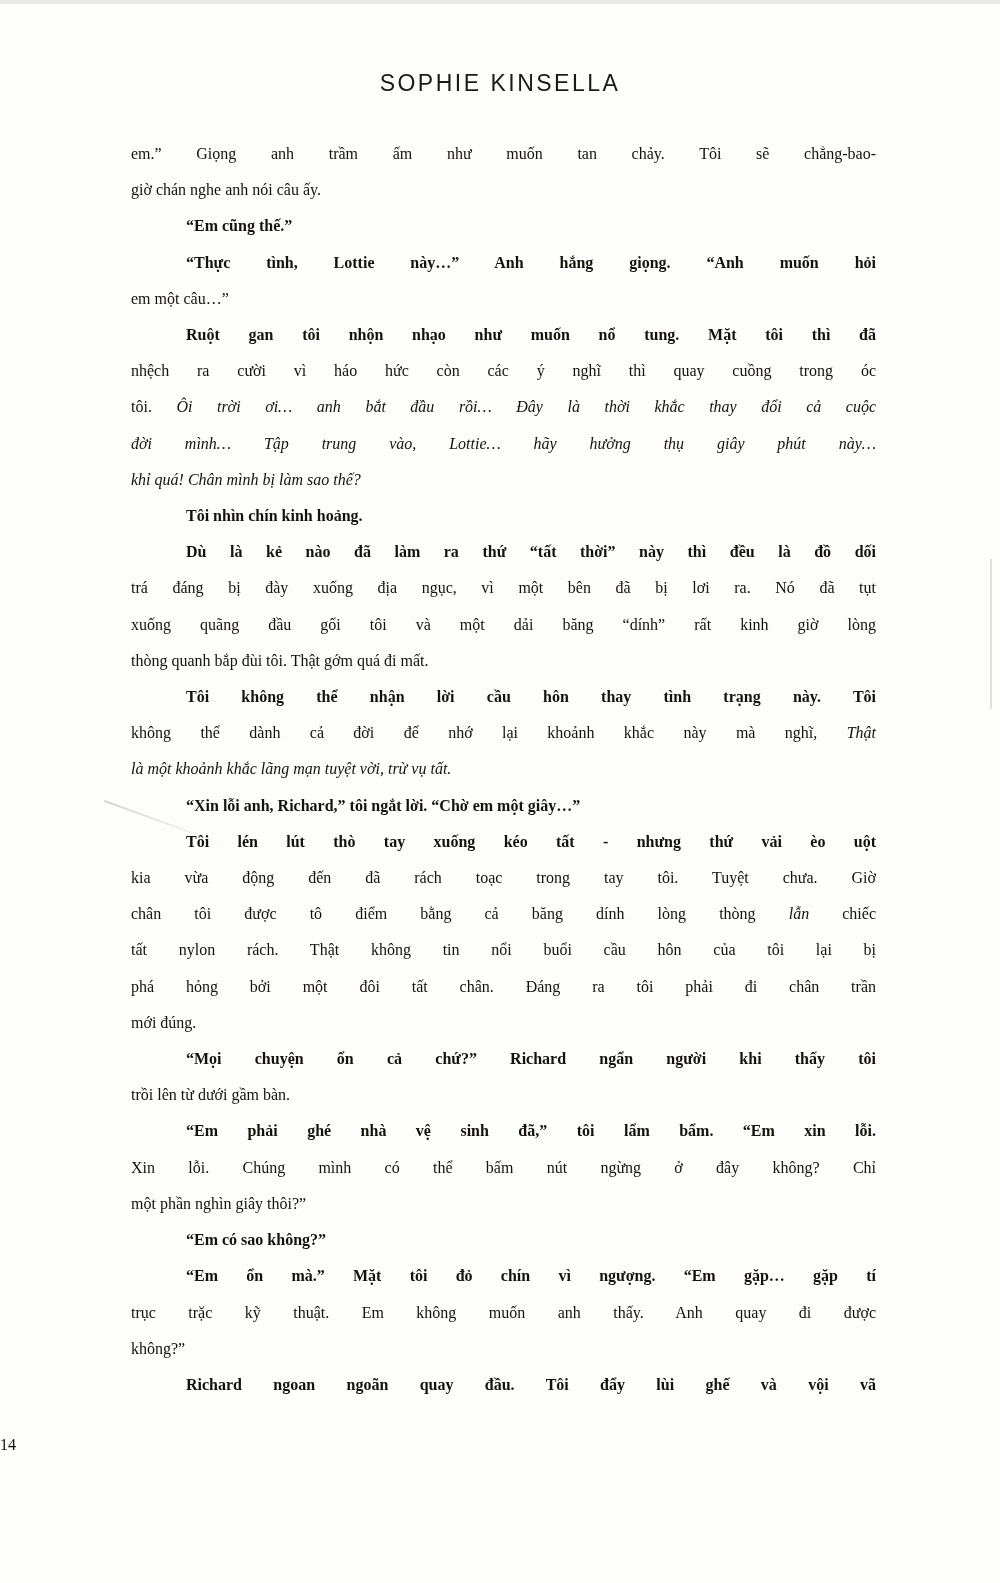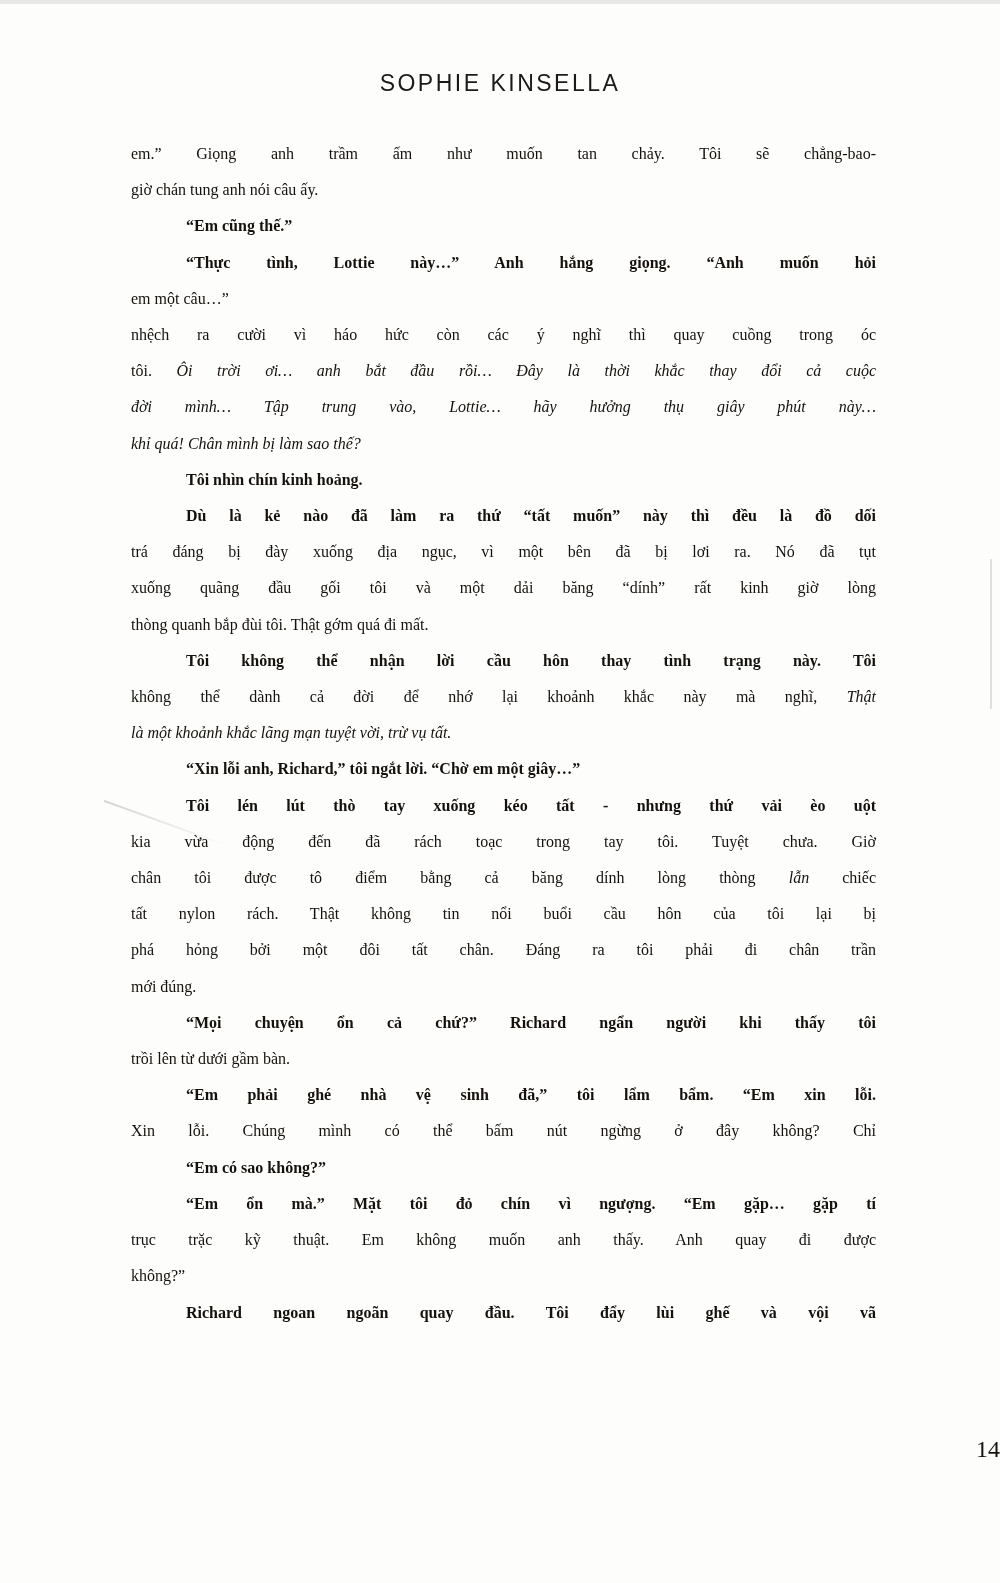--- a/index.html
+++ b/index.html
@@ -39,22 +39,22 @@
     text-align: justify;
     text-align-last: justify;
   }
   .line.indent { padding-left: 55px; font-weight: bold; }
   .it { font-style: italic; }
   .page-number {
     position: absolute;
     top: 1432px;
     left: 0;
     width: 100%;
-    text-align: right;
-    font-size: 24px;
+    text-align: left;
+    font-size: 16px;
   }
   
   .scan-crease {
     position: absolute;
     left: 100px;
     top: 818px;
     width: 130px;
     height: 2px;
     background: linear-gradient(90deg, rgba(110,110,110,0.30), rgba(160,160,160,0));
     transform: rotate(20deg);
@@ -69,47 +69,49 @@
     background: rgba(140,140,140,0.25);
   }
 </style>
 </head>
 <body>
 
 <div class="page">
   <div class="running-header">SOPHIE KINSELLA</div>
   <div class="text-body">
       <div class="line j"><span class="">em.” Giọng anh trầm ấm như muốn tan chảy. Tôi sẽ chẳng-bao-</span></div>
-      <div class="line"><span class="">giờ chán tung anh nói câu ấy.</span></div>
+      <div class="line"><span class="">giờ chán nghe anh nói câu ấy.</span></div>
       <div class="line indent"><span class="">“Em cũng thế.”</span></div>
       <div class="line j indent"><span class="">“Thực tình, Lottie này…” Anh hắng giọng. “Anh muốn hỏi</span></div>
       <div class="line"><span class="">em một câu…”</span></div>
+      <div class="line j indent"><span class="">Ruột gan tôi nhộn nhạo như muốn nổ tung. Mặt tôi thì đã</span></div>
       <div class="line j"><span class="">nhệch ra cười vì háo hức còn các ý nghĩ thì quay cuồng trong óc</span></div>
       <div class="line j"><span class="">tôi. </span><span class="it">Ôi trời ơi… anh bắt đầu rồi… Đây là thời khắc thay đổi cả cuộc</span></div>
       <div class="line j"><span class="it">đời mình… Tập trung vào, Lottie… hãy hưởng thụ giây phút này…</span></div>
       <div class="line"><span class="it">khỉ quá! Chân mình bị làm sao thế?</span></div>
       <div class="line indent"><span class="">Tôi nhìn chín kinh hoảng.</span></div>
-      <div class="line j indent"><span class="">Dù là kẻ nào đã làm ra thứ “tất muốn” này thì đều là đồ dối</span></div>
+      <div class="line j indent"><span class="">Dù là kẻ nào đã làm ra thứ “tất thời” này thì đều là đồ dối</span></div>
       <div class="line j"><span class="">trá đáng bị đày xuống địa ngục, vì một bên đã bị lơi ra. Nó đã tụt</span></div>
       <div class="line j"><span class="">xuống quãng đầu gối tôi và một dải băng “dính” rất kinh giờ lòng</span></div>
       <div class="line"><span class="">thòng quanh bắp đùi tôi. Thật gớm quá đi mất.</span></div>
       <div class="line j indent"><span class="">Tôi không thể nhận lời cầu hôn thay tình trạng này. Tôi</span></div>
       <div class="line j"><span class="">không thể dành cả đời để nhớ lại khoảnh khắc này mà nghĩ, </span><span class="it">Thật</span></div>
       <div class="line"><span class="it">là một khoảnh khắc lãng mạn tuyệt vời, trừ vụ tất.</span></div>
       <div class="line indent"><span class="">“Xin lỗi anh, Richard,” tôi ngắt lời. “Chờ em một giây…”</span></div>
       <div class="line j indent"><span class="">Tôi lén lút thò tay xuống kéo tất - nhưng thứ vải èo uột</span></div>
       <div class="line j"><span class="">kia vừa động đến đã rách toạc trong tay tôi. Tuyệt chưa. Giờ</span></div>
       <div class="line j"><span class="">chân tôi được tô điểm bằng cả băng dính lòng thòng </span><span class="it">lẫn</span><span class=""> chiếc</span></div>
       <div class="line j"><span class="">tất nylon rách. Thật không tin nổi buổi cầu hôn của tôi lại bị</span></div>
       <div class="line j"><span class="">phá hỏng bởi một đôi tất chân. Đáng ra tôi phải đi chân trần</span></div>
       <div class="line"><span class="">mới đúng.</span></div>
       <div class="line j indent"><span class="">“Mọi chuyện ổn cả chứ?” Richard ngẩn người khi thấy tôi</span></div>
       <div class="line"><span class="">trồi lên từ dưới gầm bàn.</span></div>
       <div class="line j indent"><span class="">“Em phải ghé nhà vệ sinh đã,” tôi lẩm bẩm. “Em xin lỗi.</span></div>
       <div class="line j"><span class="">Xin lỗi. Chúng mình có thể bấm nút ngừng ở đây không? Chỉ</span></div>
+      <div class="line"><span class="">một phần nghìn giây thôi?”</span></div>
       <div class="line indent"><span class="">“Em có sao không?”</span></div>
       <div class="line j indent"><span class="">“Em ổn mà.” Mặt tôi đỏ chín vì ngượng. “Em gặp… gặp tí</span></div>
       <div class="line j"><span class="">trục trặc kỹ thuật. Em không muốn anh thấy. Anh quay đi được</span></div>
       <div class="line"><span class="">không?”</span></div>
       <div class="line j indent"><span class="">Richard ngoan ngoãn quay đầu. Tôi đẩy lùi ghế và vội vã</span></div>
     </div>
   <div class="page-number">14</div>
   <div class="scan-crease"></div>
   <div class="scan-edge"></div>
 </div>

